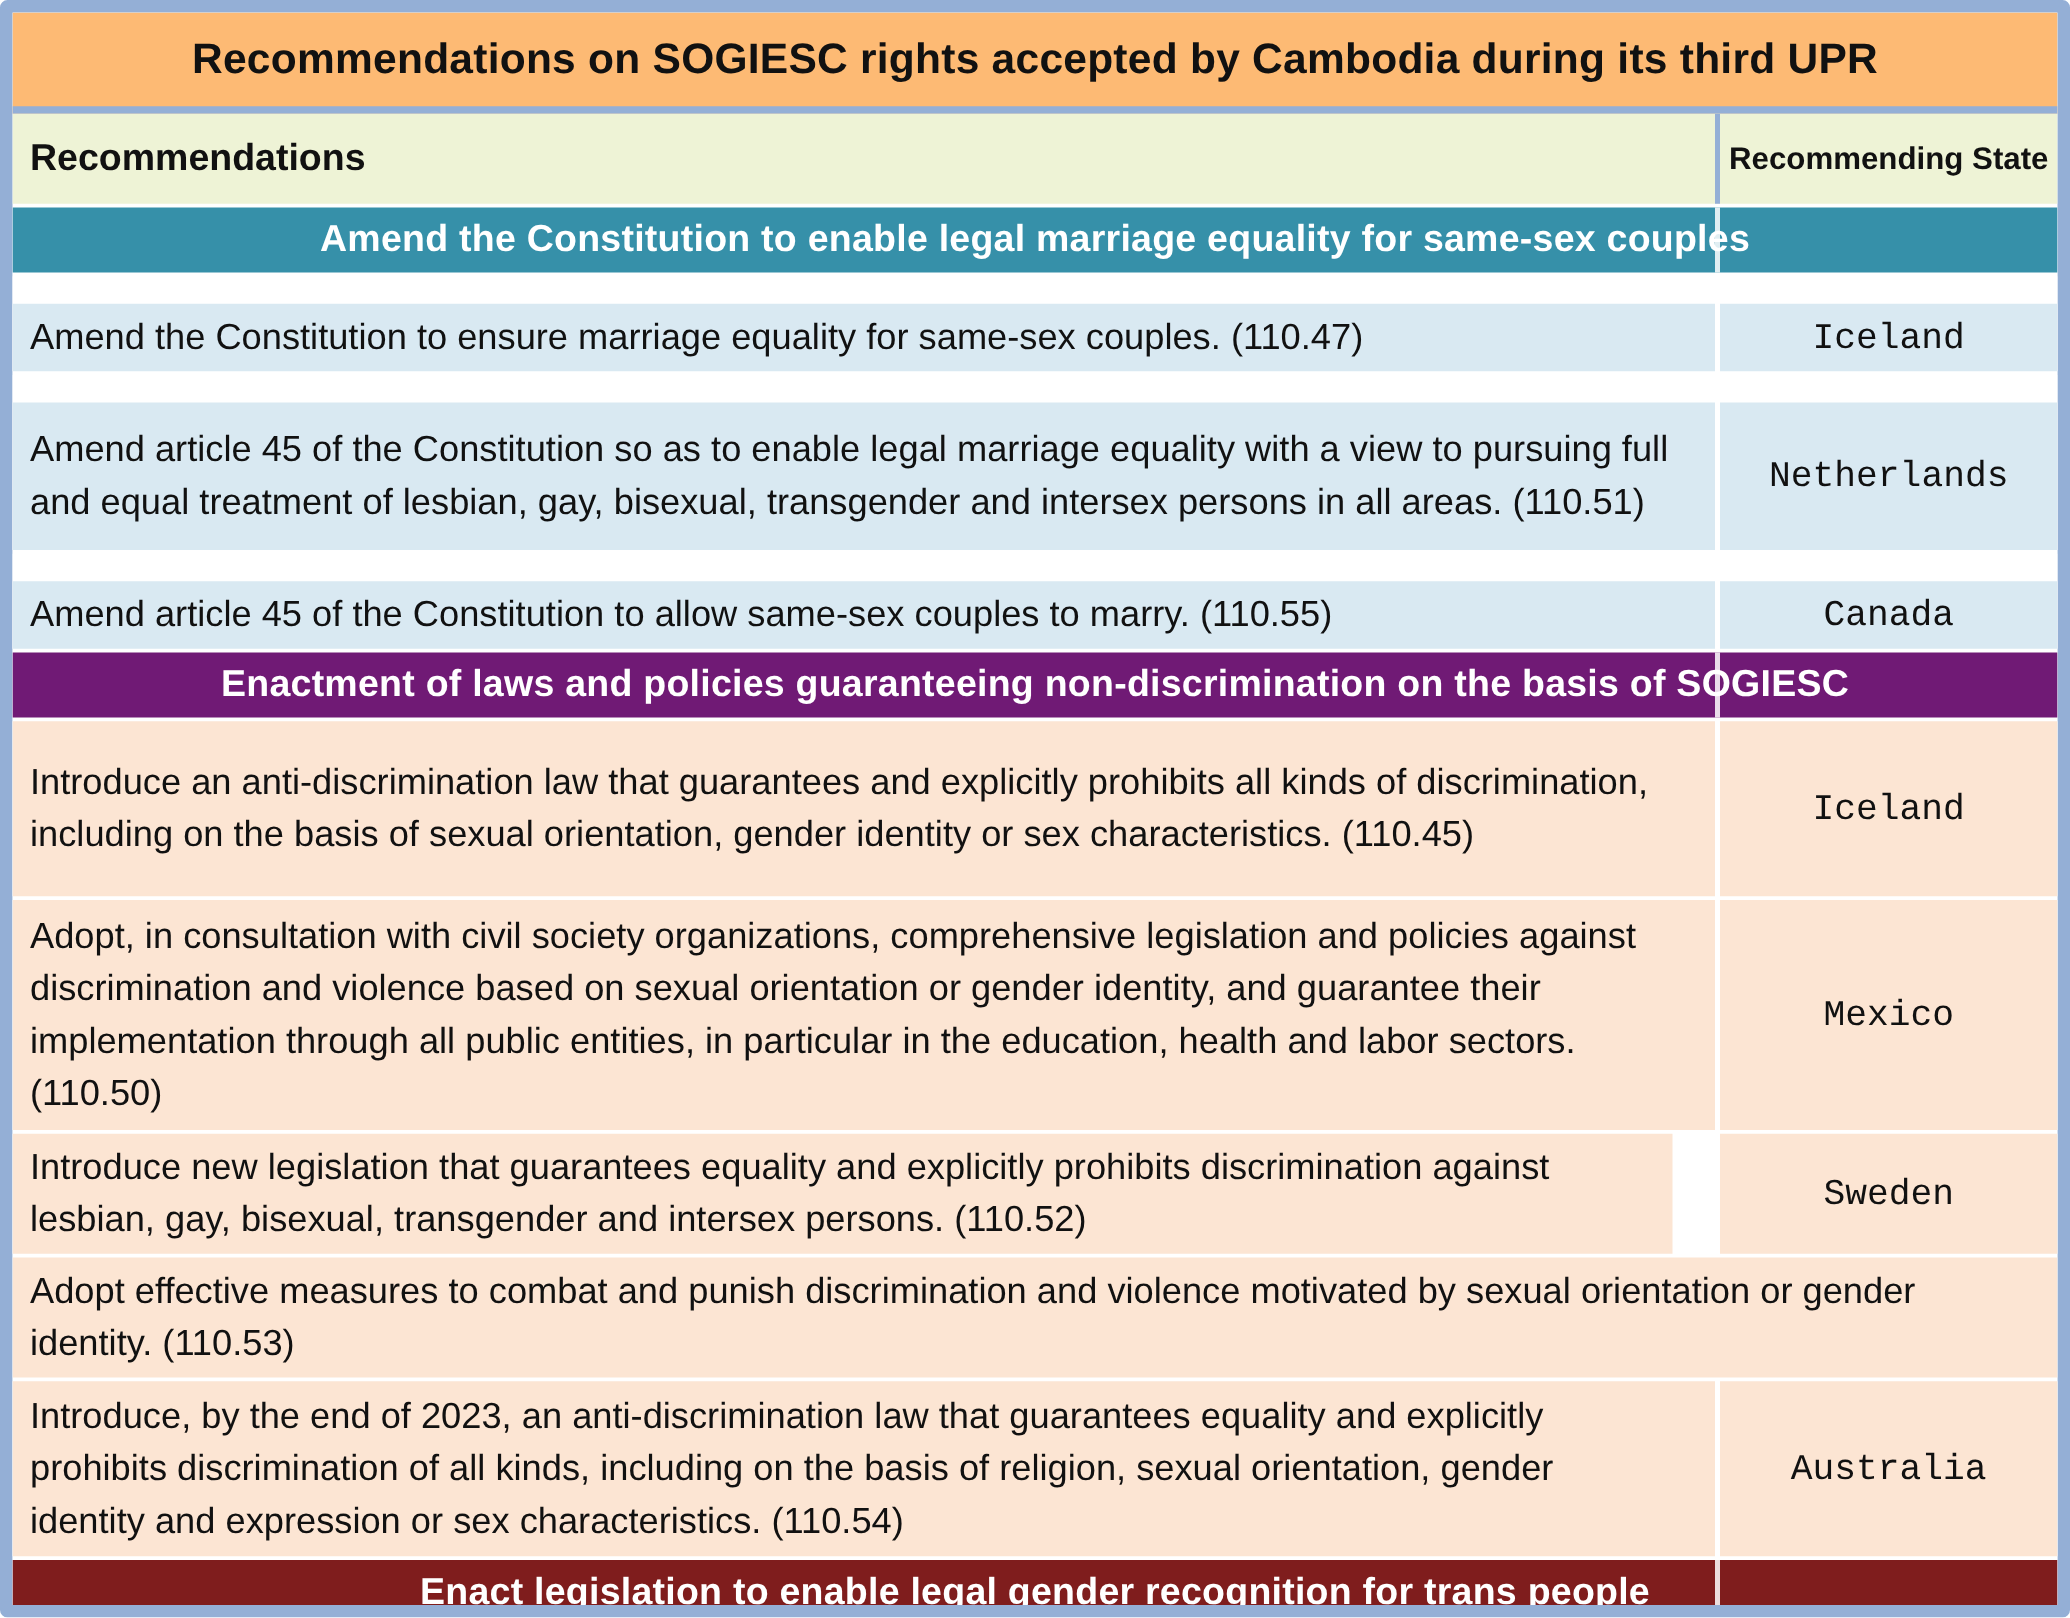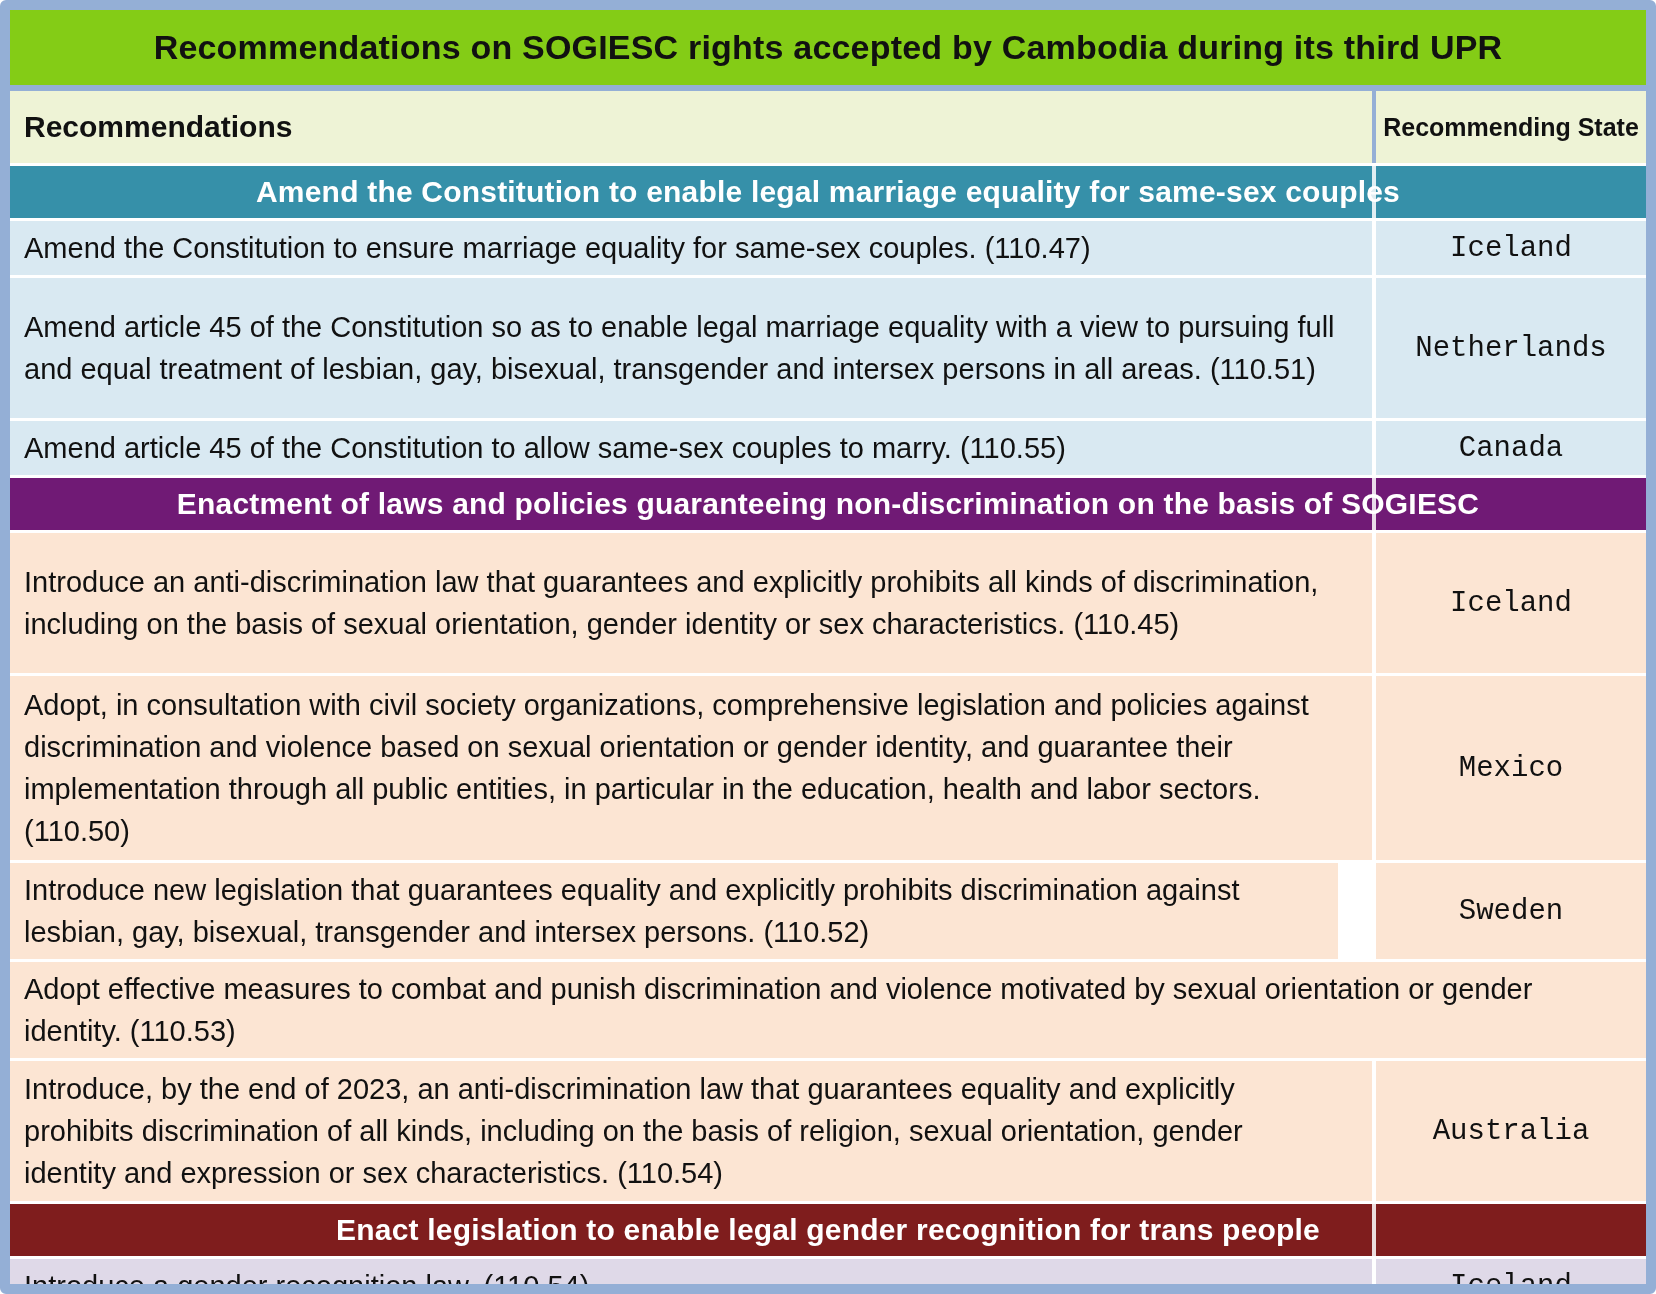--- a/index.html
+++ b/index.html
@@ -7,21 +7,21 @@
     width:1656px; height:1294px; box-sizing:border-box;
     border:10px solid #94AFD6; border-radius:6px;
     background:#ffffff; overflow:hidden;
     display:flex; flex-direction:column;
     font-family:"Liberation Sans", sans-serif;
     color:#111111;
   }
   
   .head-group { flex:0 0 auto; }
   .title-row {
-    background:#84cc16; min-height:64px; box-sizing:border-box;
+    background:#fdba74; min-height:64px; box-sizing:border-box;
     display:flex; align-items:center; justify-content:center;
     font-size:34px; font-weight:bold; letter-spacing:.2px;
     border-bottom:6px solid #94AFD6; text-align:center; padding:18px 10px;
   }
   .col-header-row { display:flex; background:#EEF3D6; min-height:72px; }
   .col-header-left {
     flex:1 1 auto; display:flex; align-items:center;
     font-size:30px; font-weight:bold; padding:4px 14px; box-sizing:border-box;
   }
   .col-header-div { flex:0 0 4px; background:#94AFD6; }
@@ -52,21 +52,21 @@
   .t-row { display:flex; gap:4px; background:#ffffff; }
   .rec-cell {
     flex:1 1 auto; display:flex; align-items:center;
     font-size:29px; line-height:42px;
     padding:6px 30px 6px 14px; box-sizing:border-box;
   }
   .state-cell {
     flex:0 0 270px; display:flex; align-items:center; justify-content:center;
     font-size:29px; text-align:center; padding:4px 6px; box-sizing:border-box;font-family:Liberation Mono, monospace;
   }
-  .tint-blue  > div { background:#D9E9F2; }
+  .tint-blue  > div { background:#D9E9F2;margin-top:22px; }
   .tint-peach > div { background:#FCE5D3; }
   .tint-lav   > div { background:#DFD9E8; }
   .h48  { min-height:48px; }
   .h96  { min-height:96px;gap:38px; }
   .h140 { min-height:140px; }
   .h184 { min-height:184px; }
 </style>
 </head>
 <body>
 

